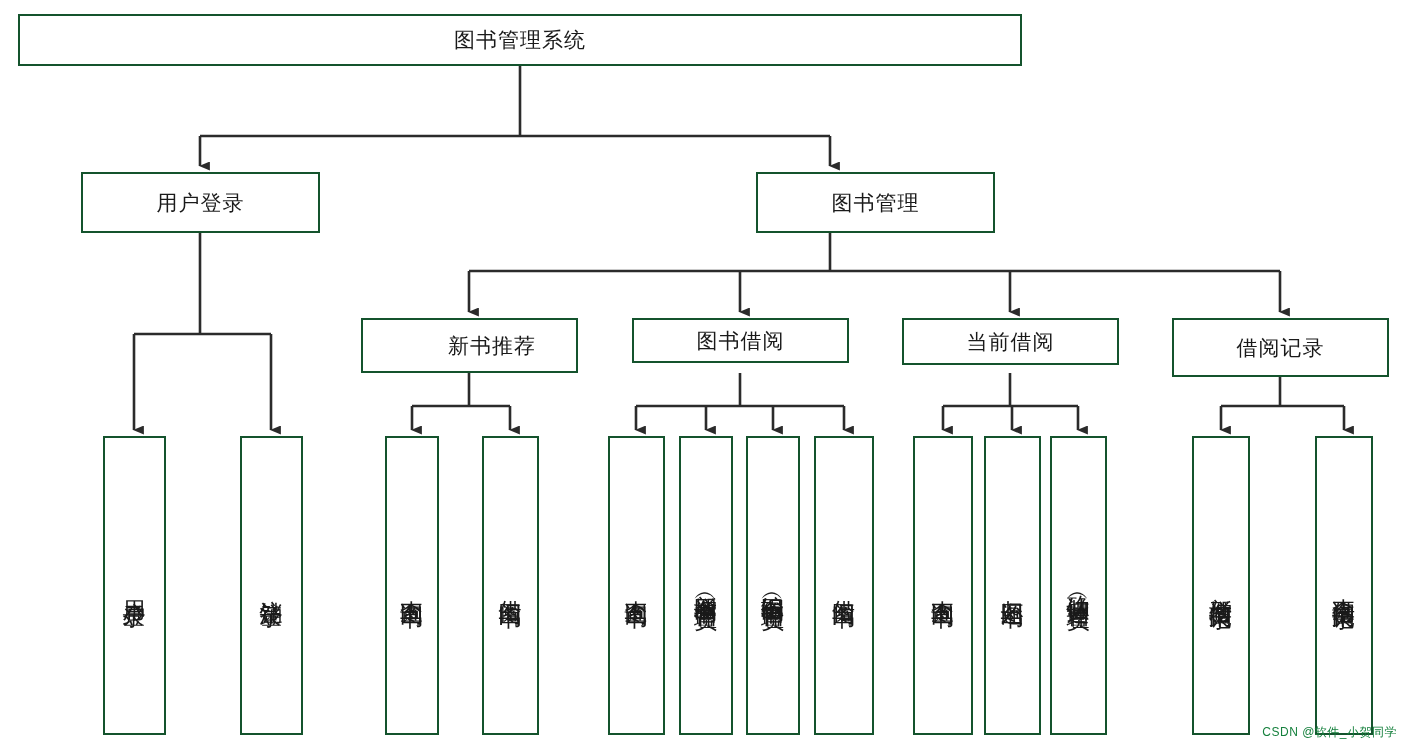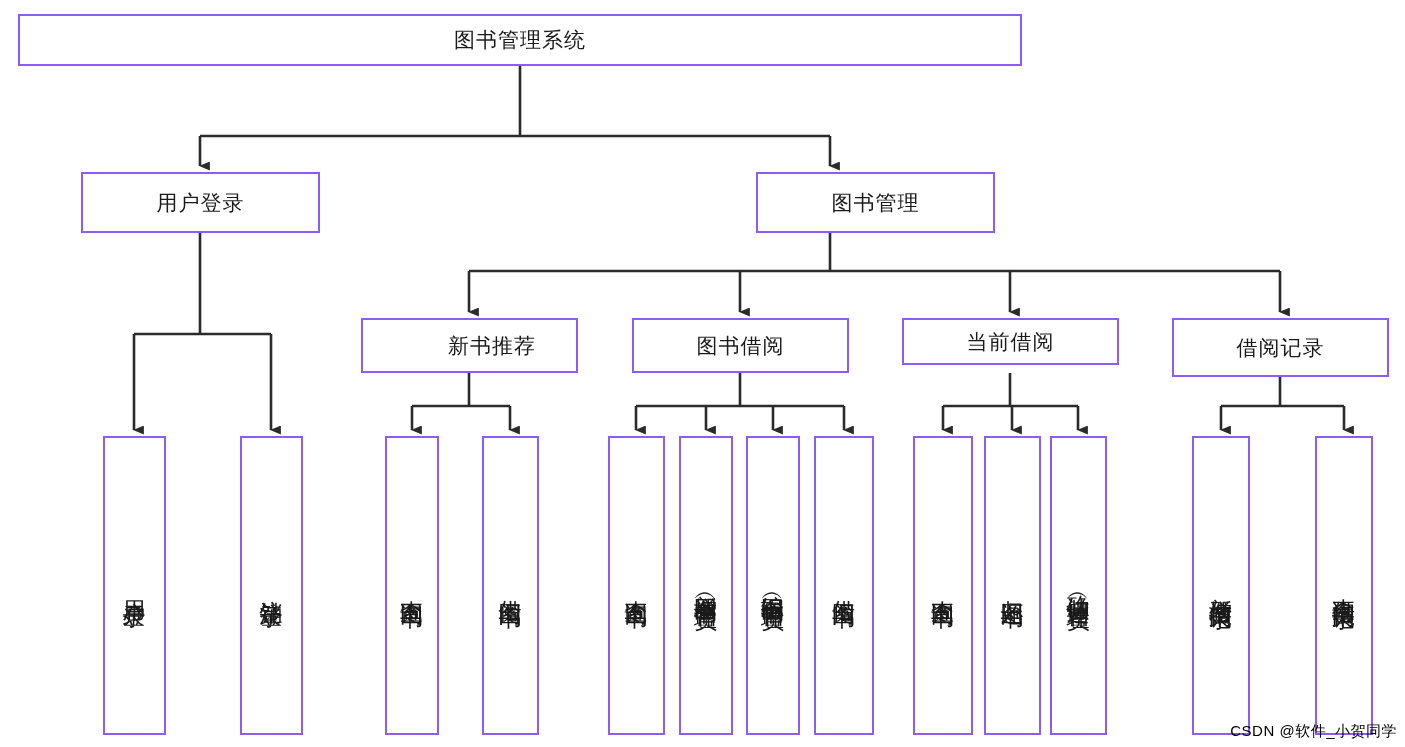--- a/index.html
+++ b/index.html
@@ -21,21 +21,21 @@
     position: absolute;
     left: 0;
     top: 0;
     width: 1405px;
     height: 747px;
   }
   .node {
     position: absolute;
     box-sizing: border-box;
     background: #ffffff;
-    border: 2px solid #8b5cf6;
+    border: 2px solid #14532d;
     display: flex;
     align-items: center;
     justify-content: center;
     color: #1a1a1a;
   }
   .node.horiz {
     font-size: 21px;
     letter-spacing: 1px;
   }
   .node.vert {
@@ -49,22 +49,22 @@
   }
   .node.vert > span {
     writing-mode: vertical-rl;
     text-orientation: upright;
     display: block;
   }
   .watermark {
     position: absolute;
     right: 8px;
     bottom: 6px;
-    font-size: 15px;
-    color: #000000;
+    font-size: 12px;
+    color: #15803d;
     letter-spacing: 0.5px;
     white-space: nowrap;
     pointer-events: none;
     margin-top: 39px;
   }
 </style>
 </head>
 <body>
 
 <div id="canvas">
@@ -127,21 +127,21 @@
   <div class="node horiz" id="node-l2-0" style="left: 81px; top: 172px; width: 239px; height: 61px;">
     <span>用户登录</span>
   </div>
   <div class="node horiz" id="node-l2-1" style="left: 712px; top: 172px; width: 239px; height: 61px; margin-left: 44px;">
     <span>图书管理</span>
   </div>
 
   <div class="node horiz" id="node-l3-0" style="left: 361px; top: 318px; width: 217px; height: 55px; padding-left: 45px;">
     <span>新书推荐</span>
   </div>
-  <div class="node horiz" id="node-l3-1" style="left: 632px; top: 318px; width: 217px; height: 55px;">
+  <div class="node horiz" id="node-l3-1" style="left: 632px; top: 318px; width: 217px; height: 45px;">
     <span>图书借阅</span>
   </div>
   <div class="node horiz" id="node-l3-2" style="left: 902px; top: 318px; width: 217px; height: 47px;">
     <span>当前借阅</span>
   </div>
   <div class="node horiz" id="node-l3-3" style="left: 1172px; top: 318px; width: 217px; height: 59px;">
     <span>借阅记录</span>
   </div>
 
   <div class="node vert" id="node-leaf-0" style="left: 103px; top: 436px; width: 63px; height: 299px;">

